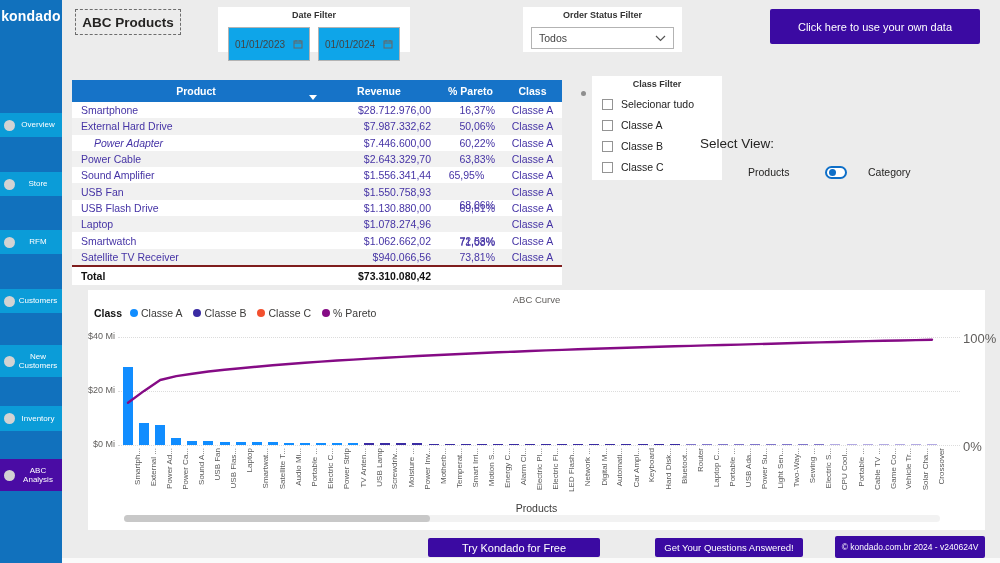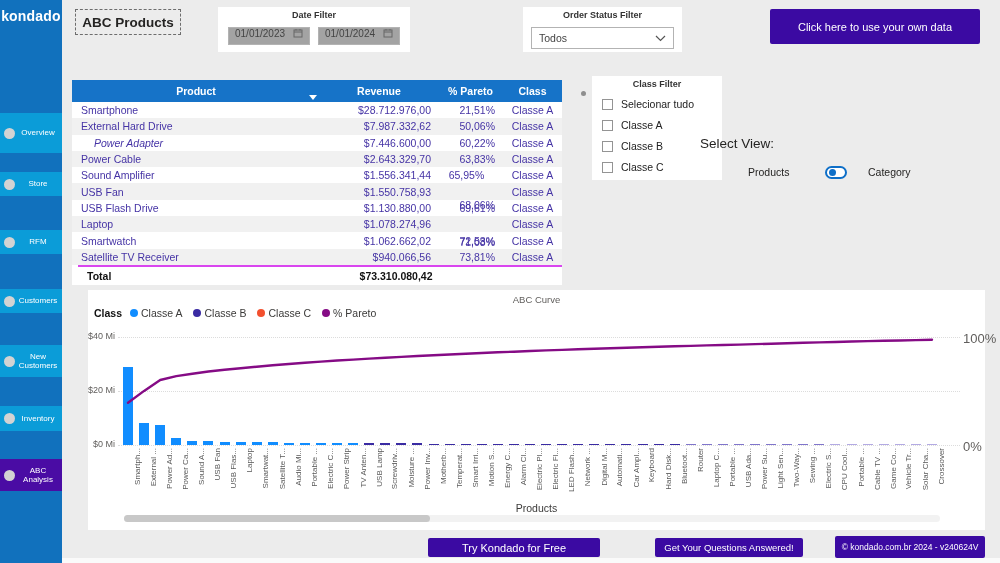--- a/index.html
+++ b/index.html
@@ -15,39 +15,39 @@
   .navdot{width:11px;height:11px;border-radius:50%;background:#D3D3D3;margin:0 2px 0 4px;flex:0 0 auto;}
   .navlabel{flex:1;color:#fff;font-size:8px;line-height:1.15;text-align:center;padding-right:3px;}
 
   
   .page-title{position:absolute;left:75px;top:9px;width:106px;height:26px;border:1px dashed #6d6d6d;
       color:#252423;font-size:13.5px;font-weight:600;display:flex;align-items:center;justify-content:center;}
   .card{position:absolute;background:#fff;}
   .card-title{position:absolute;top:3px;left:0;width:100%;text-align:center;
       font-size:9px;font-weight:bold;color:#333;}
   .date-card{left:218px;top:7px;width:192px;height:45px;}
-  .date-input{position:absolute;top:20px;height:18px;width:82px;border:1px solid #b3b3b3;background:#a3a3a3;
-      display:flex;align-items:flex-start;justify-content:space-between;padding:0 6px;font-size:10px;color:#444;cursor:text;}
+  .date-input{position:absolute;top:20px;height:34px;width:82px;border:1px solid #b3b3b3;background:#0ea5e9;
+      display:flex;align-items:center;justify-content:space-between;padding:0 6px;font-size:10px;color:#444;cursor:text;}
   .order-card{left:523px;top:7px;width:159px;height:45px;}
   .dropdown{position:absolute;left:8px;top:20px;width:143px;height:22px;border:1px solid #b3b3b3;background:#fff;
       display:flex;align-items:center;justify-content:space-between;padding:0 7px;font-size:10.5px;color:#444;cursor:pointer;}
   .btn{display:flex;align-items:center;justify-content:center;color:#fff;cursor:pointer;border-radius:2px;}
   .own-data-btn{position:absolute;left:770px;top:9px;width:210px;height:35px;background:#3B0AA2;font-size:11px;}
 
   
   .table-card{left:72px;top:80px;width:490px;height:205px;}
   .thead{display:flex;height:22px;background:#1673C8;color:#fff;font-size:10.5px;font-weight:bold;align-items:center;}
   .th{text-align:center;position:relative;height:100%;display:flex;align-items:center;justify-content:center;cursor:pointer;}
   .sort-arrow{position:absolute;right:3px;bottom:2px;width:0;height:0;
       border-left:4px solid transparent;border-right:4px solid transparent;border-top:5px solid #fff;}
   .trow{display:flex;height:16.3px;align-items:center;font-size:10.5px;color:#4533A5;cursor:pointer;}
   .trow:nth-child(even){background:#F1F1F1;}
   .td{overflow:hidden;white-space:nowrap;}
-  .total-row{display:flex;height:20px;align-items:center;border-top:2px solid #d946ef;
-      font-size:10.5px;font-weight:bold;color:#111;margin-left:6px;}
+  .total-row{display:flex;height:20px;align-items:center;border-top:2px solid #7f1d1d;
+      font-size:10.5px;font-weight:bold;color:#111;}
   .tbl-scroll-dot{position:absolute;left:581px;top:91px;width:5px;height:5px;border-radius:50%;background:#8e8e8e;cursor:pointer;}
 
   
   .class-card{left:592px;top:76px;width:130px;height:104px;}
   .chk-row{position:absolute;left:10px;height:16px;display:flex;align-items:center;cursor:pointer;}
   .chk-box{width:11px;height:11px;border:1px solid #949494;background:#fff;margin-right:8px;flex:0 0 auto;}
   .chk-label{font-size:10.5px;color:#222;}
 
   
   .select-view-title{position:absolute;left:700px;top:136px;width:265px;font-size:13.5px;color:#252423;}
@@ -80,21 +80,21 @@
   .copy-btn{position:absolute;left:835px;top:536px;width:150px;height:22px;background:#3B0AA2;font-size:8.5px;}
 </style>
 </head>
 <body>
 
 <div class="stage">
 
   <aside class="sidebar">
     <div class="logo">kondado</div>
     <div id="nav">
-        <div class="navitem" style="top: 113px; height: 40px;">
+        <div class="navitem" style="top: 113px; height: 24px;">
           <span class="navdot"></span>
           <span class="navlabel">Overview</span>
         </div>
         <div class="navitem" style="top: 172px; height: 24px;">
           <span class="navdot"></span>
           <span class="navlabel">Store</span>
         </div>
         <div class="navitem" style="top: 230px; height: 24px;">
           <span class="navdot"></span>
           <span class="navlabel">RFM</span>
@@ -167,21 +167,21 @@
           <span>% Pareto</span>
         </div>
         <div class="th" style="width: 59px;">
           <span>Class</span>
         </div>
       </div>
     <div id="tbody">
         <div class="trow">
           <div class="td" style="width: 248px; padding-left: 9px;">Smartphone</div>
           <div class="td" style="width: 118px; text-align: right; padding-right: 7px;">$28.712.976,00</div>
-          <div class="td" style="width: 65px; text-align: right; padding-right: 8px;">21,51%</div>
+          <div class="td" style="width: 65px; text-align: right; padding-right: 8px;">16,37%</div>
           <div class="td" style="width: 59px; text-align: center;">Classe A</div>
         </div>
         <div class="trow">
           <div class="td" style="width: 248px; padding-left: 9px;">External Hard Drive</div>
           <div class="td" style="width: 118px; text-align: right; padding-right: 7px;">$7.987.332,62</div>
           <div class="td" style="width: 65px; text-align: right; padding-right: 8px;">50,06%</div>
           <div class="td" style="width: 59px; text-align: center;">Classe A</div>
         </div>
         <div class="trow">
           <div class="td" style="width: 248px; padding-left: 22px; font-style: italic;">Power Adapter</div>

